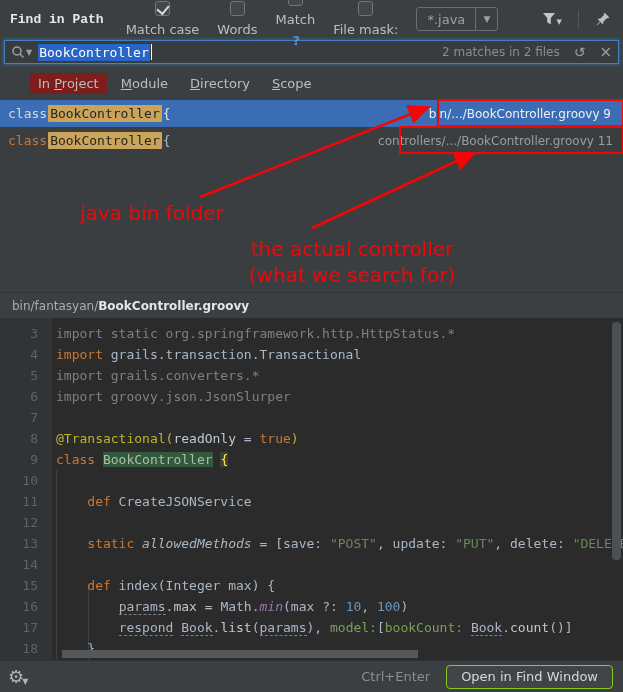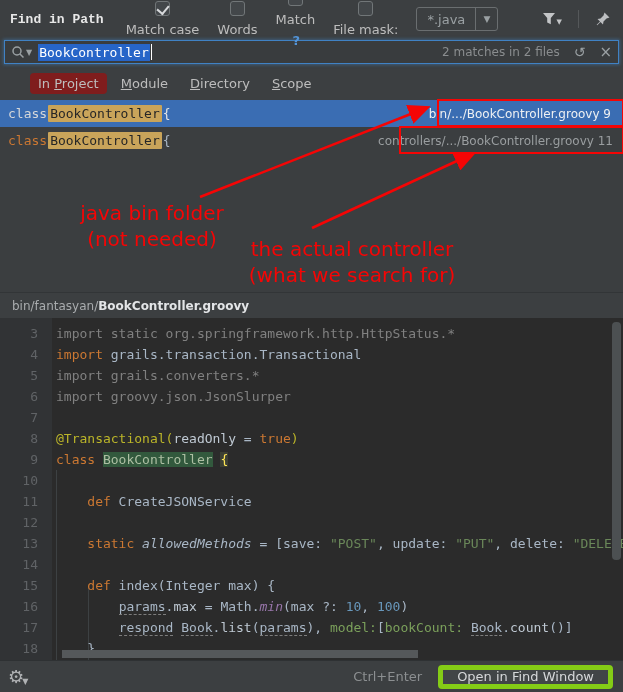--- a/index.html
+++ b/index.html
@@ -93,21 +93,21 @@
   .vscroll { position:absolute; right:2px; top:4px; width:9px; height:238px; background:#4c5052; border-radius:4px; }
   .hscroll { position:absolute; left:62px; bottom:2px; width:356px; height:8px; background:#55585a; }
 
   
   .footer { height:32px; display:flex; align-items:center; padding:0 8px; background:#3c3f41; border-top:1px solid #2e3133; }
   .gear-wrap { display:flex; align-items:flex-end; }
   .gear { font-size:18px; color:#b0b2b4; line-height:1; }
   .gear-caret { font-size:8px; color:#b0b2b4; margin-left:-2px; }
   .f-spacer { flex:1; }
   .shortcut { font-size:13px; color:#8c8f91; margin-right:16px; }
-  .open-btn { height:24px; padding:0 14px; background:#414547; border:5px solid #84cc16; border-radius:4px;
+  .open-btn { height:24px; padding:0 14px; background:#414547; border:1px solid #84cc16; border-radius:4px;
     color:#d6d8da; font-size:13px; display:flex; align-items:center; margin-right:2px; }
 </style>
 </head>
 <body>
 
 <div class="dialog">
 
   <div class="toolbar">
     <div class="title">Find in Path</div>
     <div class="opt">
@@ -195,21 +195,20 @@
       <defs>
         <marker id="arrow" markerWidth="9" markerHeight="8" refX="7" refY="4" orient="auto">
           <path d="M0,0 L9,4 L0,8 Z" fill="#f50505"></path>
         </marker>
       </defs>
       <line x1="200" y1="197" x2="426" y2="108" stroke="#f50505" stroke-width="2.5" marker-end="url(#arrow)"></line>
       <line x1="312" y1="228" x2="472" y2="154" stroke="#f50505" stroke-width="2.5" marker-end="url(#arrow)"></line>
     </svg>
     <div class="note note1">
       <div>java bin folder</div>
-      <div>(not needed)</div>
     </div>
     <div class="note note2">
       <div>the actual controller</div>
       <div>(what we search for)</div>
     </div>
   </div>
 
   <div class="preview-header">
     <span class="ph-prefix">bin/fantasyan/</span>
       <span class="ph-file">BookController.groovy</span>

